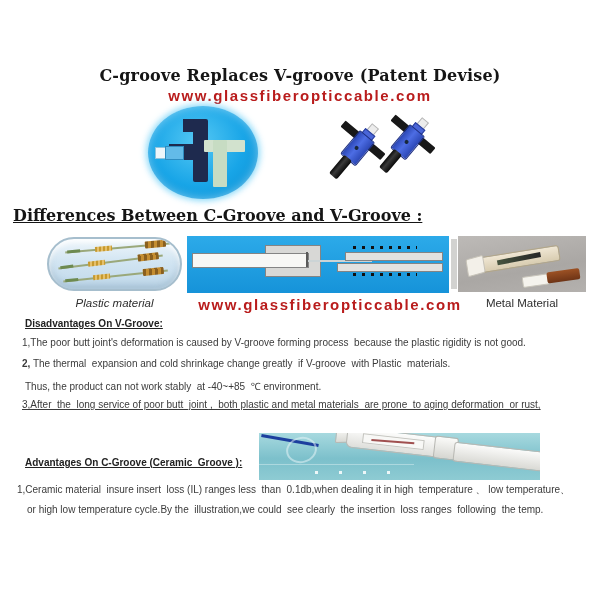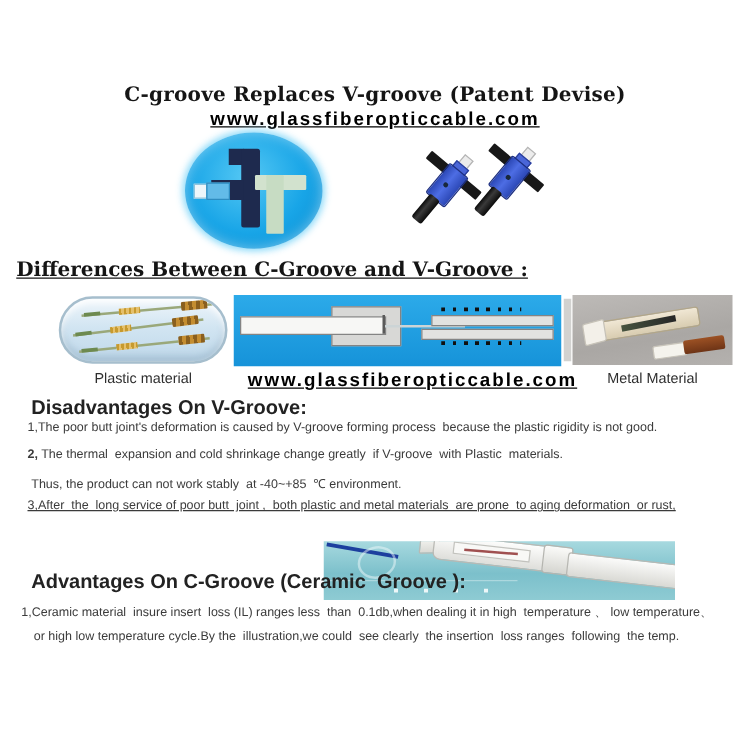--- a/index.html
+++ b/index.html
@@ -3,40 +3,40 @@
 <meta charset="utf-8">
 <style>
   html,body { margin:0; padding:0; background:#fff; }
   .page { position:relative; width:600px; height:580px; background:#ffffff; overflow:hidden;
           font-family:"Liberation Sans", sans-serif; }
 
   
   .title { position:absolute; top:66px; left:0; width:100%; text-align:center;
            font-family:"DejaVu Serif", serif; font-weight:bold; font-size:16px;
            color:#151515; letter-spacing:0.2px; white-space:pre; }
-  .wm { position:absolute; font-weight:bold; font-size:15px; color:#000000;
-        letter-spacing:1.6px; white-space:pre;text-decoration:underline; }
+  .wm { position:absolute; font-weight:bold; font-size:15px; color:#b91c1c;
+        letter-spacing:1.6px; white-space:pre; }
   .wm-top { top:87px; left:0; width:100%; text-align:center; }
   .wm-mid { top:296px; left:170px; width:320px; text-align:center; }
   .section-heading { position:absolute; top:206px; left:13px;
            font-family:"DejaVu Serif", serif; font-weight:bold; font-size:16px;
            color:#151515; white-space:pre;text-decoration:underline; }
-  .subheading { position:absolute; font-size:16px; font-weight:bold; color:#222;
-           white-space:pre; }
+  .subheading { position:absolute; font-size:10px; font-weight:bold; color:#222;
+           white-space:pre;text-decoration:underline; }
   .disadv-heading { top:318px; left:25px; }
   .adv-heading { top:457px; left:25px; }
   .bodyline { position:absolute; font-size:10px; color:#3b3b3b; white-space:pre; }
   .bnum { font-weight:bold; }
   .l1 { top:337px; left:22px; } .l2 { top:358px; left:22px; }
   .l3 { top:379px; left:25px; } .l4 { top:399px; left:22px;text-decoration:underline; }
   .l5 { top:418px; left:22px; }
   .a1 { top:483px; left:17px; } .a2 { top:504px; left:27px; }
   .img-label { position:absolute; top:297px; font-size:11.5px; color:#2e2e2e;
            text-align:center; white-space:pre; }
-  .plastic-label { left:47px; width:135px; }
+  .plastic-label { left:47px; width:135px;font-style:italic; }
   .metal-label { left:458px; width:128px; }
 
   
   .logo { position:absolute; left:148px; top:106px; width:110px; height:93px; }
   .logo-oval { position:absolute; inset:0; border-radius:50%;
      background:radial-gradient(ellipse at 45% 38%, #55c8f4 0%, #18a5e7 55%, #0a8bcf 100%);
      box-shadow:0 0 6px 2px rgba(130,215,248,0.9), inset 0 0 10px rgba(255,255,255,0.45);
      overflow:hidden; }
   .lg-dark-v { position:absolute; left:41%; top:14%; width:14%; height:68%; background:#1e2a4e; border-radius:2px; }
   .lg-dark-nub { position:absolute; left:32%; top:14%; width:11%; height:14%; background:#1e2a4e; }

